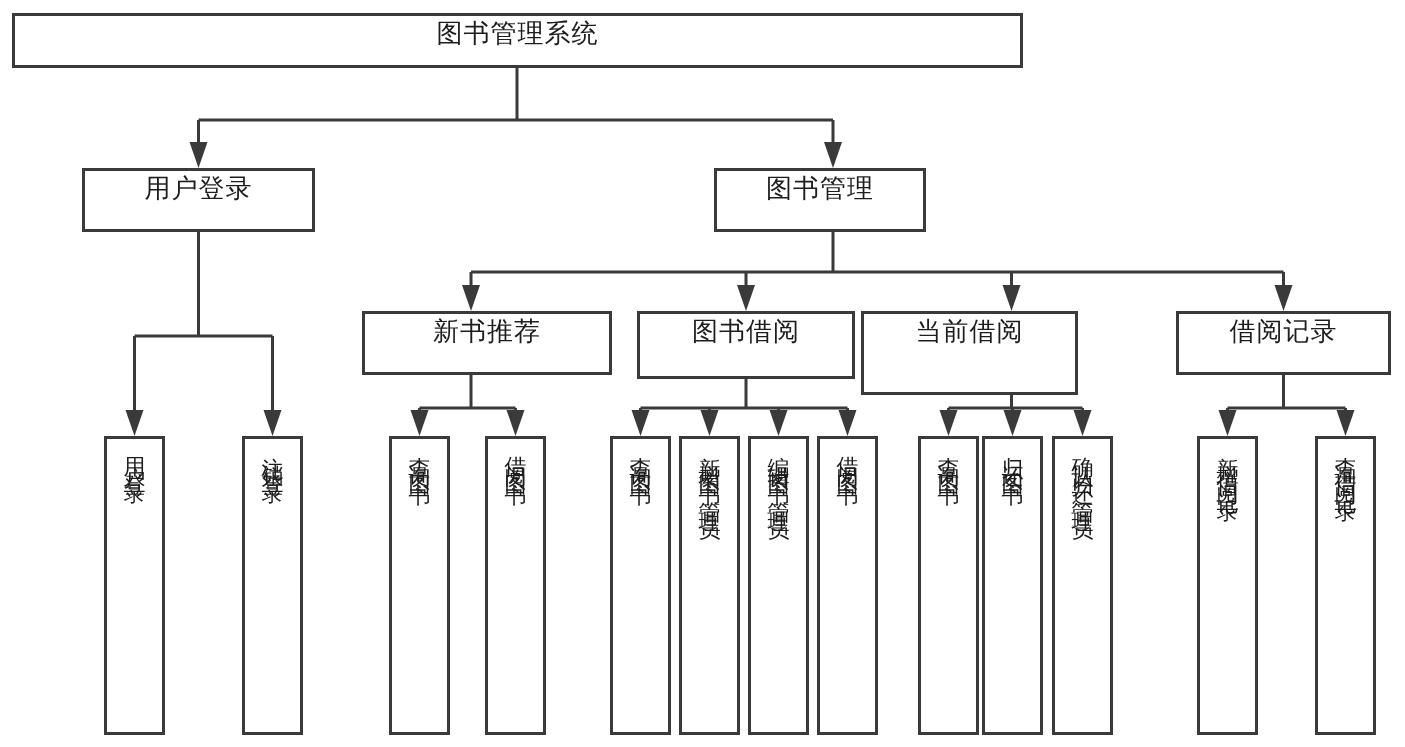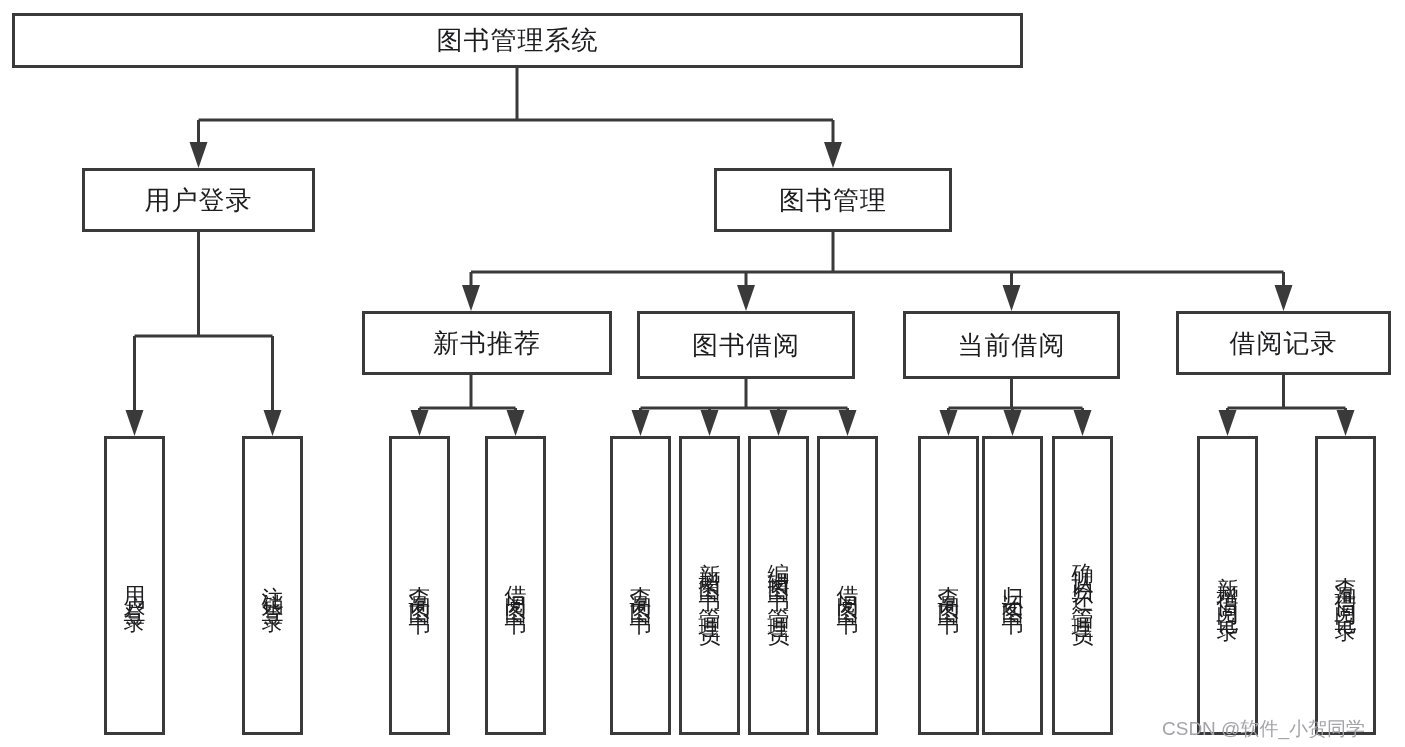--- a/index.html
+++ b/index.html
@@ -25,21 +25,21 @@
     color: var(--line);
   }
   .wires path { stroke: currentColor; stroke-width: 3; fill: none; }
   .wires polygon { fill: currentColor; stroke: none; }
   .node {
     position: absolute;
     box-sizing: border-box;
     border: 3px solid var(--line);
     background: #fff;
     display: flex;
-    align-items: center;
+    align-items: flex-start;
     justify-content: center;
     text-align: center;
   }
   .node .h-label {
     font-size: 26px;
     letter-spacing: 1px;
     color: var(--ink);
     white-space: nowrap;
   }
   .node .v-label {
@@ -101,31 +101,31 @@
     <polygon points="1336.5,410 1354.5,410 1345.5,436"></polygon>
   </svg>
 
   <div class="node" style="left:12px;top:13px;width:1011px;height:55px">
     <span class="h-label">图书管理系统</span>
   </div>
 
   <div class="node" style="left:82px;top:168px;width:233px;height:64px">
     <span class="h-label">用户登录</span>
   </div>
-  <div class="node" style="left:714px;top:168px;width:238px;height:64px">
+  <div class="node" style="left:714px;top:168px;width:212px;height:64px">
     <span class="h-label">图书管理</span>
   </div>
 
   <div class="node" style="left:362px;top:311px;width:250px;height:64px">
     <span class="h-label">新书推荐</span>
   </div>
   <div class="node" style="left:637px;top:311px;width:218px;height:68px">
     <span class="h-label">图书借阅</span>
   </div>
-  <div class="node" style="left:903px;top:311px;width:217px;height:68px">
+  <div class="node" style="left:861px;top:311px;width:217px;height:84px">
     <span class="h-label">当前借阅</span>
   </div>
   <div class="node" style="left:1176px;top:311px;width:215px;height:64px">
     <span class="h-label">借阅记录</span>
   </div>
 
   <div class="node" style="left:104px;top:436px;width:61px;height:299px">
     <span class="v-label">用户登录</span>
   </div>
   <div class="node" style="left:242px;top:436px;width:61px;height:299px">
@@ -162,15 +162,14 @@
     <span class="v-label">确认归还（管理员）</span>
   </div>
 
   <div class="node" style="left:1197px;top:436px;width:61px;height:299px">
     <span class="v-label">新增借阅记录</span>
   </div>
   <div class="node" style="left:1315px;top:436px;width:61px;height:299px">
     <span class="v-label">查询借阅记录</span>
   </div>
 
-  <div class="watermark">CSDN @软件_小贺同学</div>
 
 </div>
 
 </body></html>

